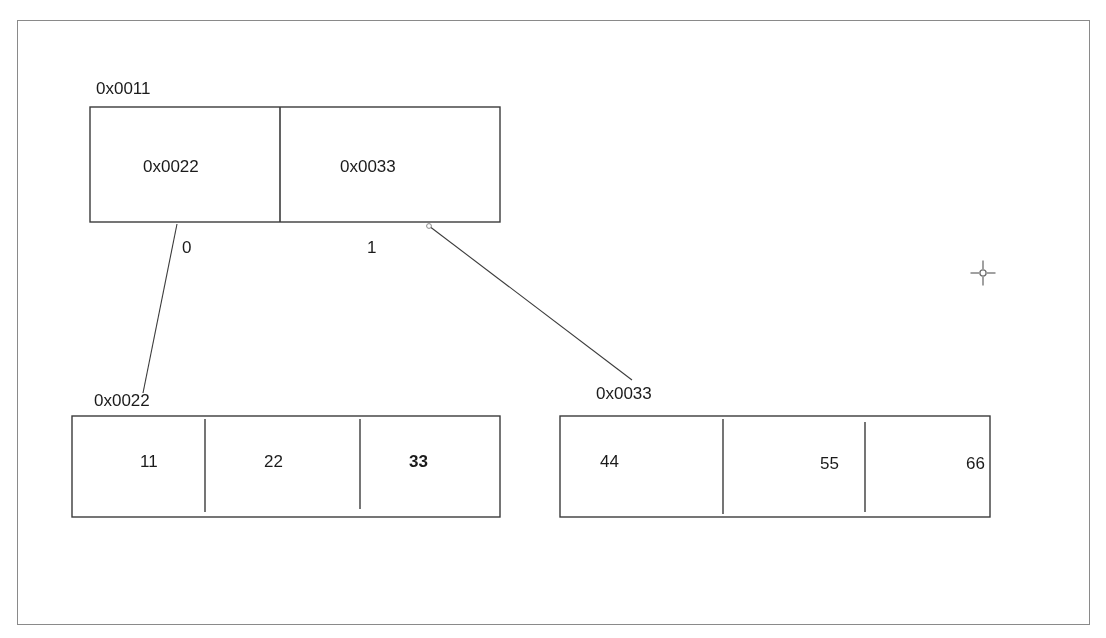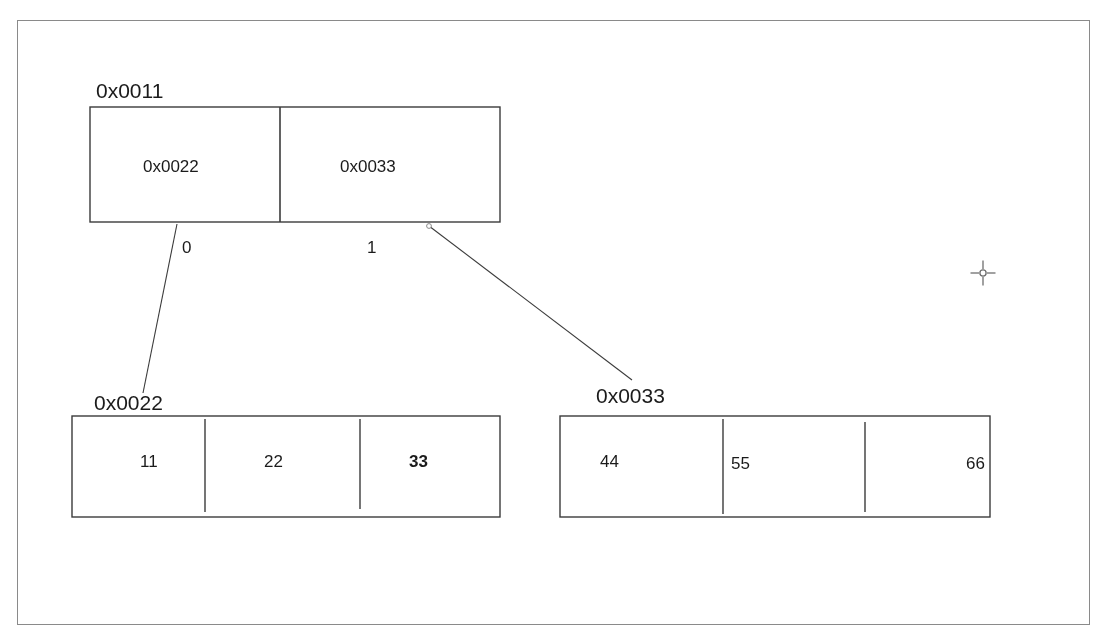--- a/index.html
+++ b/index.html
@@ -48,21 +48,21 @@
   }
 
   
   .lbl {
     position: absolute;
     font-size: 17px;
     color: #1b1b1b;
     white-space: nowrap;
     line-height: 1;
   }
-  .lbl-addr { font-size: 21px; }
+  .lbl-addr { font-size: 17px; }
   .cell-text {
     position: absolute;
     font-size: 17px;
     color: #1b1b1b;
     white-space: nowrap;
     line-height: 1;
   }
   .edge-label {
     position: absolute;
     font-size: 17px;
@@ -125,21 +125,21 @@
 
   <div class="lbl lbl-addr" style="left:94px; top:392px;">0x0022</div>
 
   <div class="cell-text" style="left:140px; top:453px;">11</div>
   <div class="cell-text" style="left:264px; top:453px;">22</div>
   <div class="cell-text" style="left:409px; top:453px;font-weight:bold;">33</div>
 
   <div class="lbl lbl-addr" style="left:596px; top:385px;">0x0033</div>
 
   <div class="cell-text" style="left:600px; top:453px;">44</div>
-  <div class="cell-text" style="left:731px; top:455px;">55</div>
+  <div class="cell-text" style="left:820px; top:455px;">55</div>
   <div class="cell-text" style="left:924px; top:455px;margin-left:42px;">66</div>
 
   <div class="crosshair" id="cursor-mark" style="left: 970px; top: 260px;">
     <svg width="26" height="26" viewBox="0 0 26 26" xmlns="http://www.w3.org/2000/svg">
       <line x1="13" y1="0.5" x2="13" y2="9" stroke="#6e6e6e" stroke-width="1.3"></line>
       <line x1="13" y1="17" x2="13" y2="25.5" stroke="#6e6e6e" stroke-width="1.3"></line>
       <line x1="0.5" y1="13" x2="9" y2="13" stroke="#6e6e6e" stroke-width="1.3"></line>
       <line x1="17" y1="13" x2="25.5" y2="13" stroke="#6e6e6e" stroke-width="1.3"></line>
       <circle cx="13" cy="13" r="3.1" fill="none" stroke="#6e6e6e" stroke-width="1.3"></circle>
     </svg>

